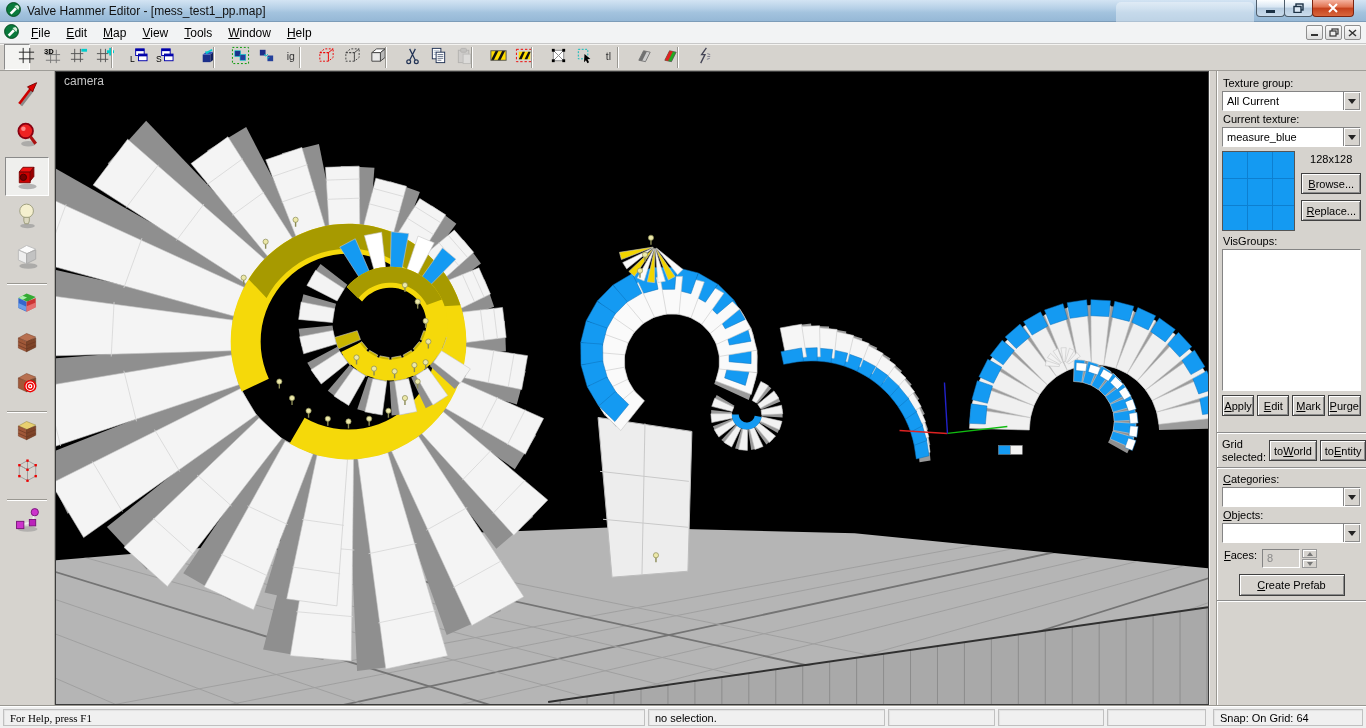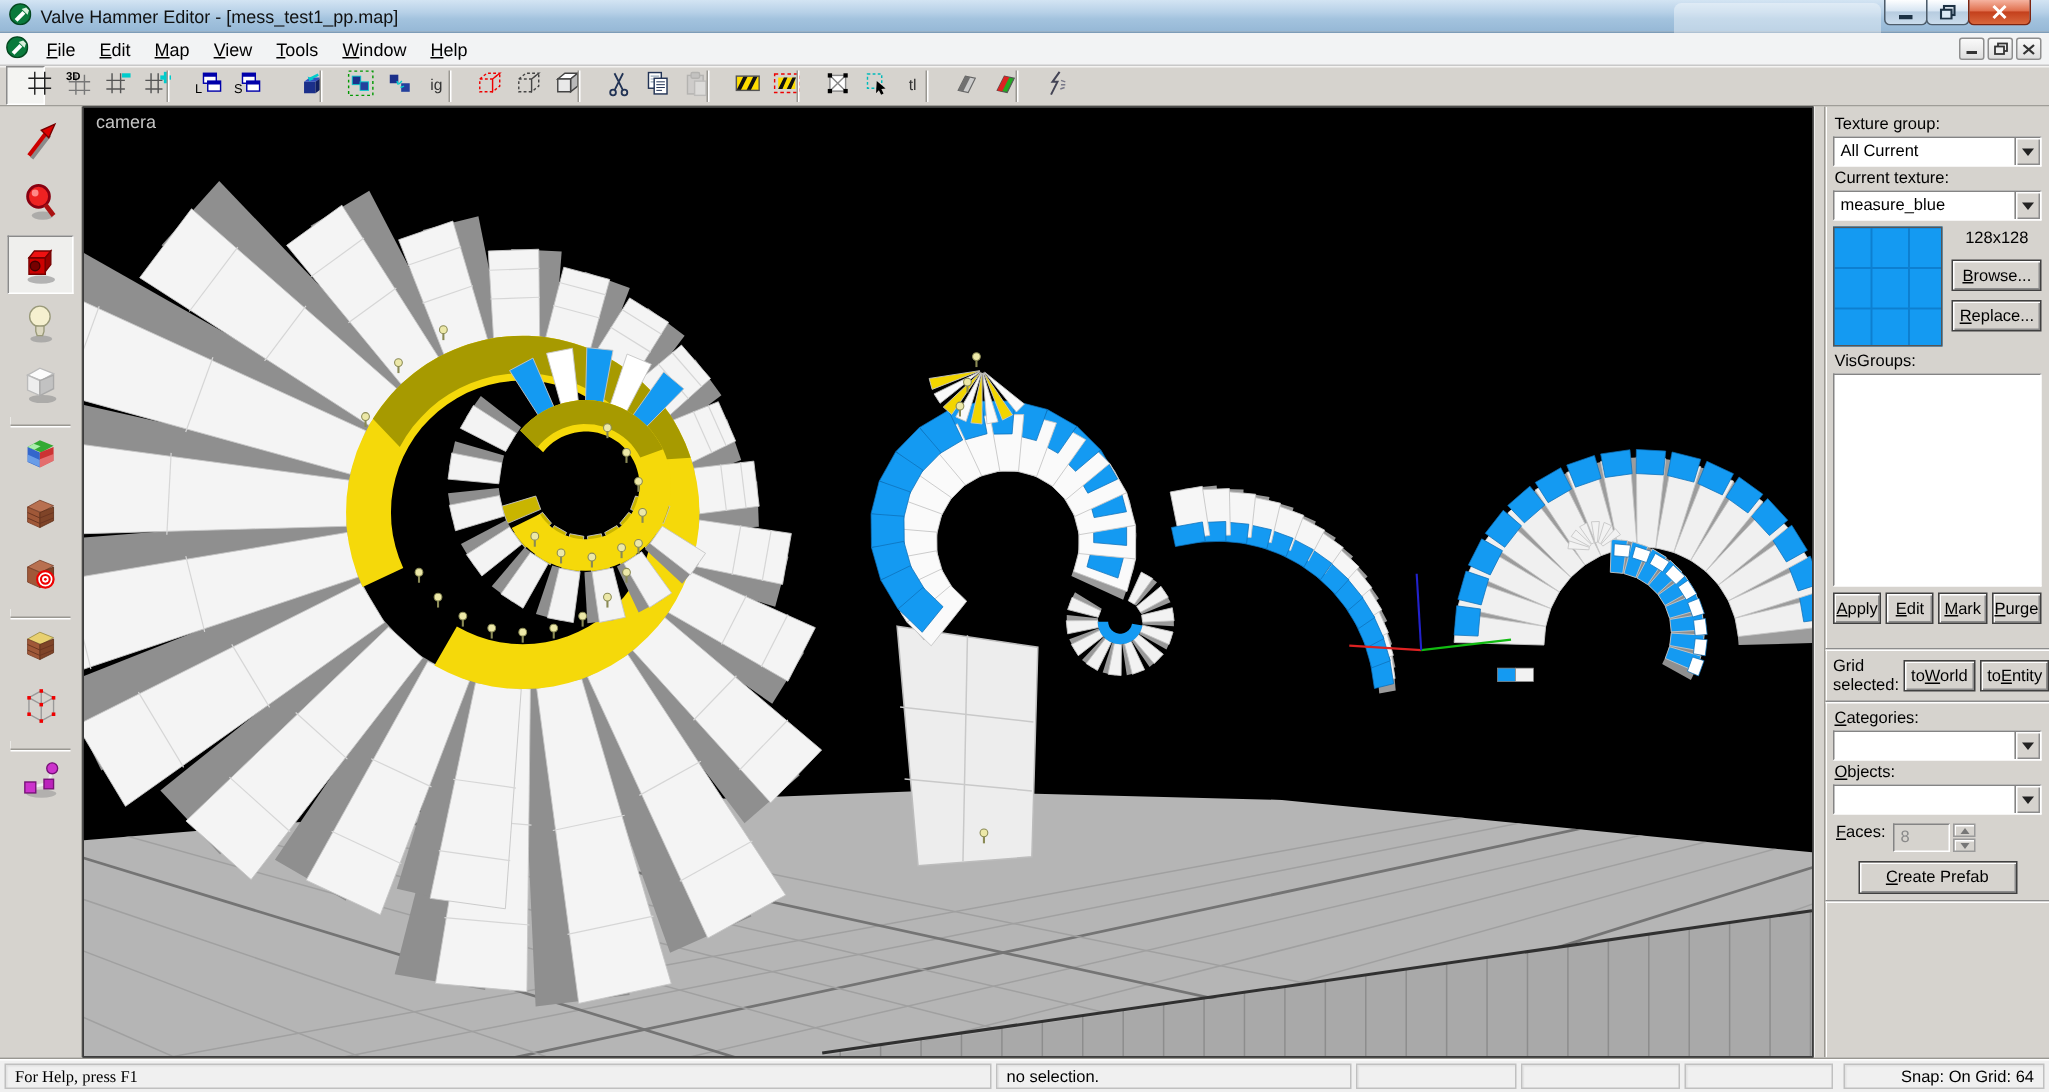--- a/index.html
+++ b/index.html
@@ -1001,15 +1001,15 @@
       <div class="etch"></div>
     </div>
   </div>
 
   <div class="statusbar" id="statusbar">
       <div class="sfield grow">For Help, press F1</div>
       <div class="sfield" style="width: 237px;">no selection.</div>
       <div class="sfield" style="width: 107px;"></div>
       <div class="sfield" style="width: 106px;"></div>
       <div class="sfield" style="width: 99px;"></div>
-      <div class="sfield snap" style="width: 134px; text-align: right;">Snap: On Grid: 64</div>
+      <div class="sfield snap" style="width: 150px;">Snap: On Grid: 64</div>
     </div>
 </div>
 
 </body></html>

